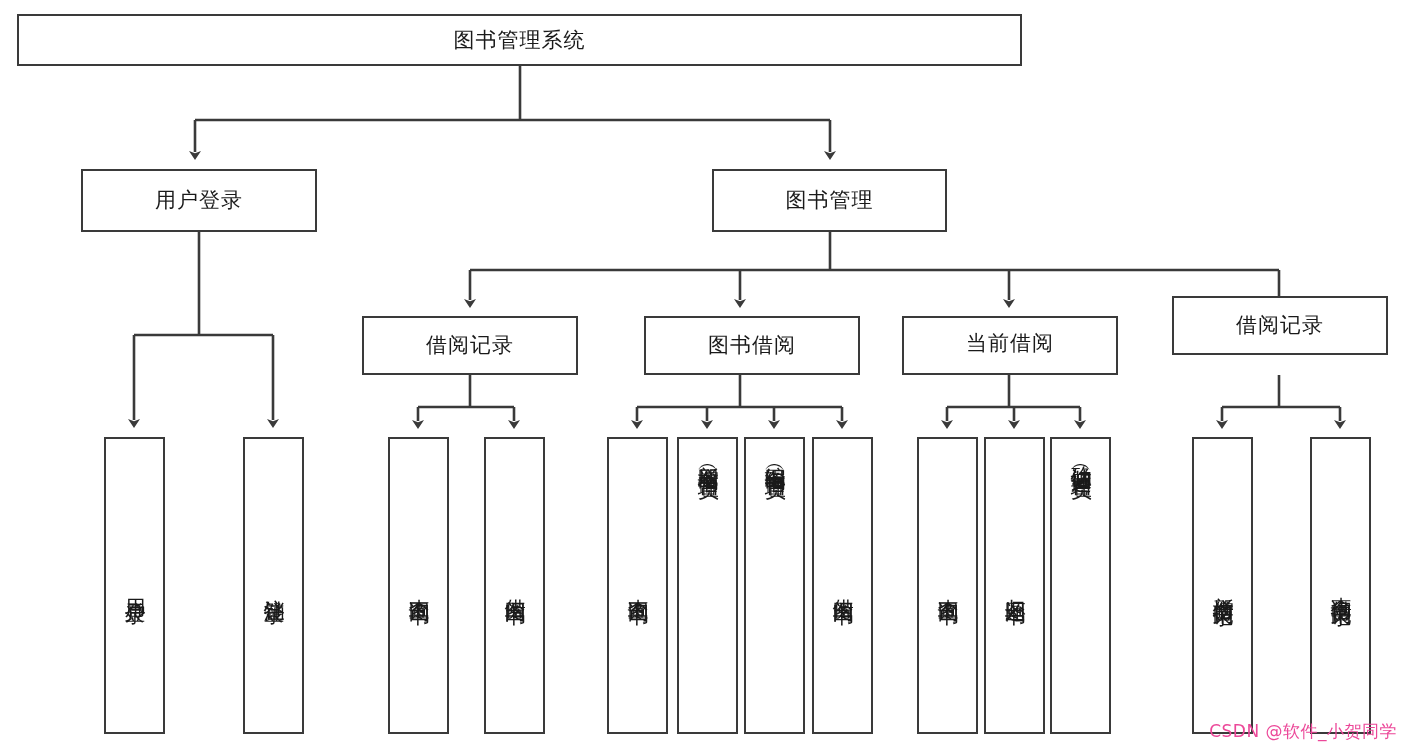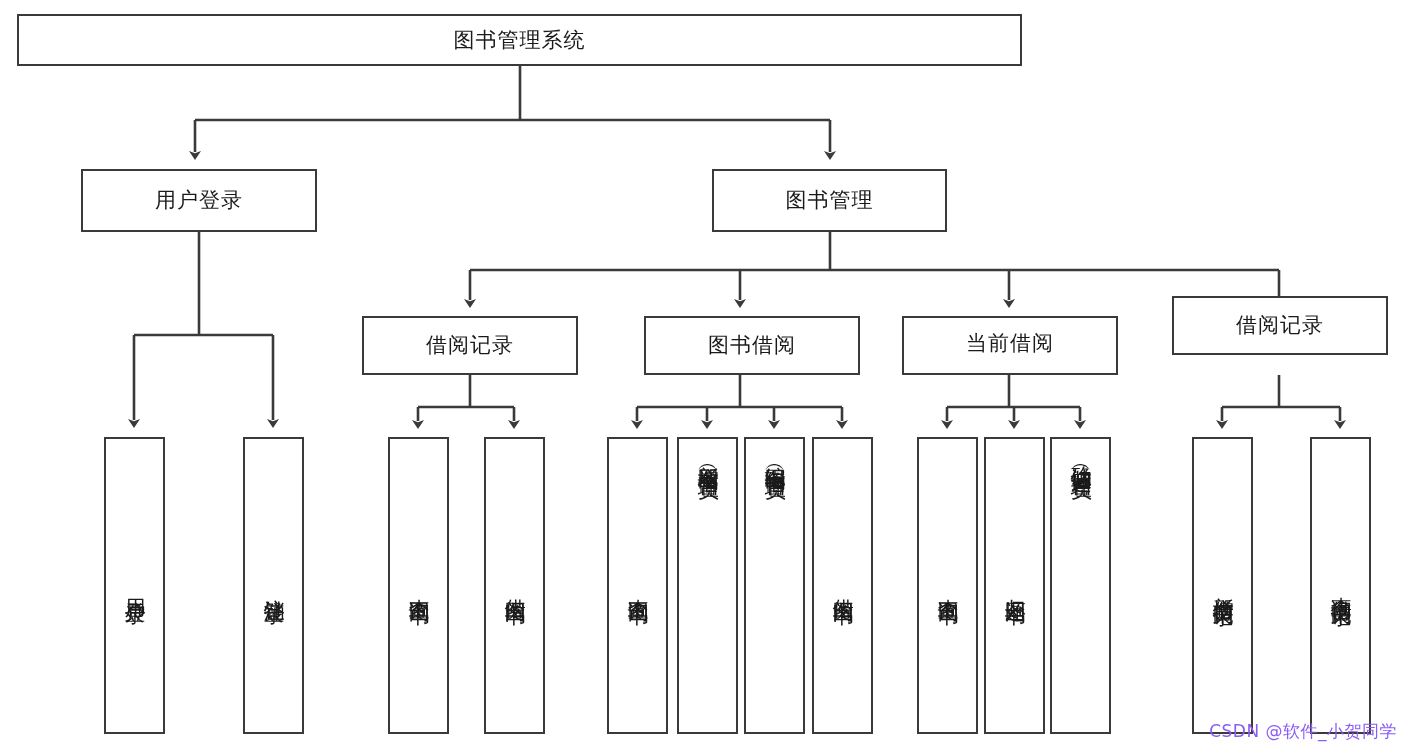--- a/index.html
+++ b/index.html
@@ -60,21 +60,21 @@
   }
   .node.leaf.centered {
     align-items: center;
     padding-top: 0;
   }
   #watermark {
     position: absolute;
     right: 8px;
     bottom: 4px;
     font-size: 17px;
-    color: #8b5cf6;
+    color: #ec4899;
     letter-spacing: 0.5px;
     z-index: 5;
     white-space: nowrap;
   }
 </style>
 </head>
 <body>
 
 <div id="canvas">
 

